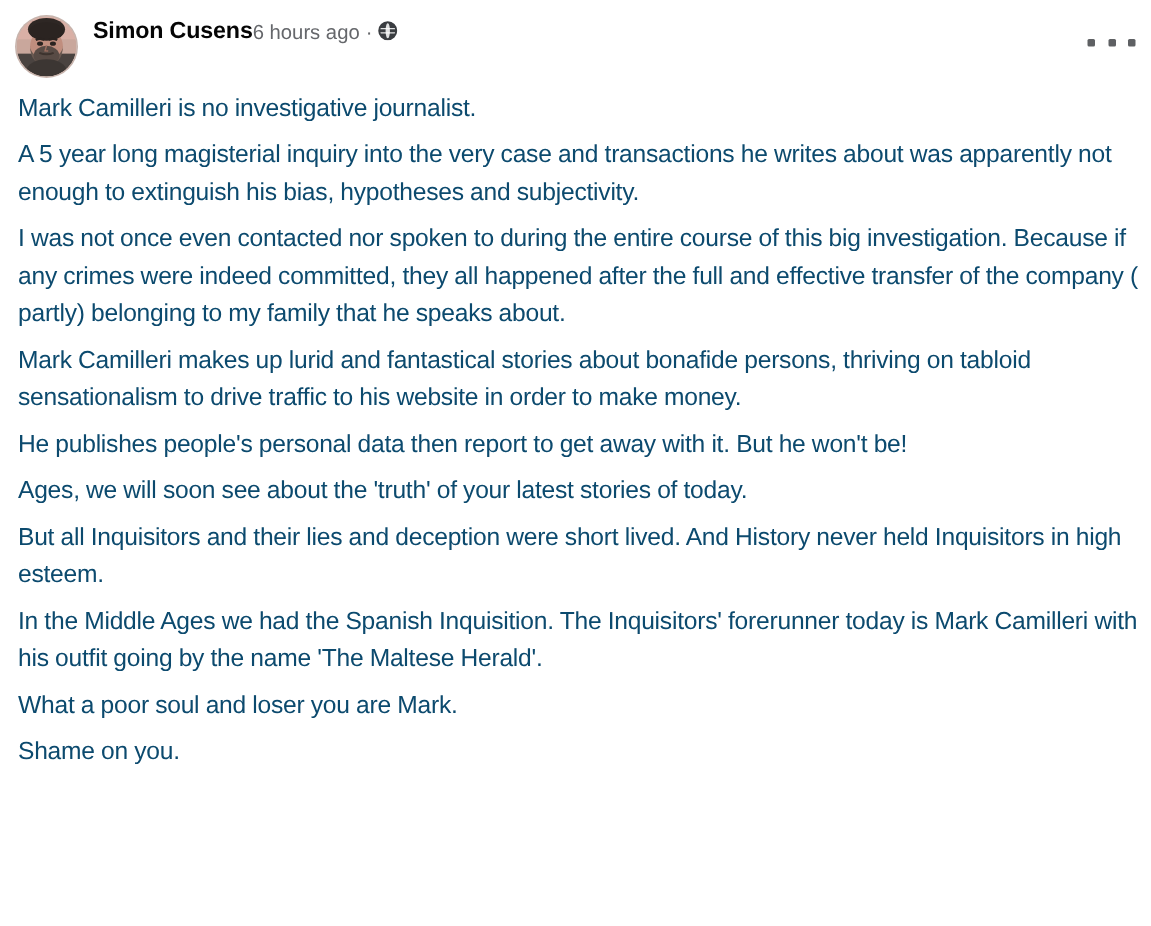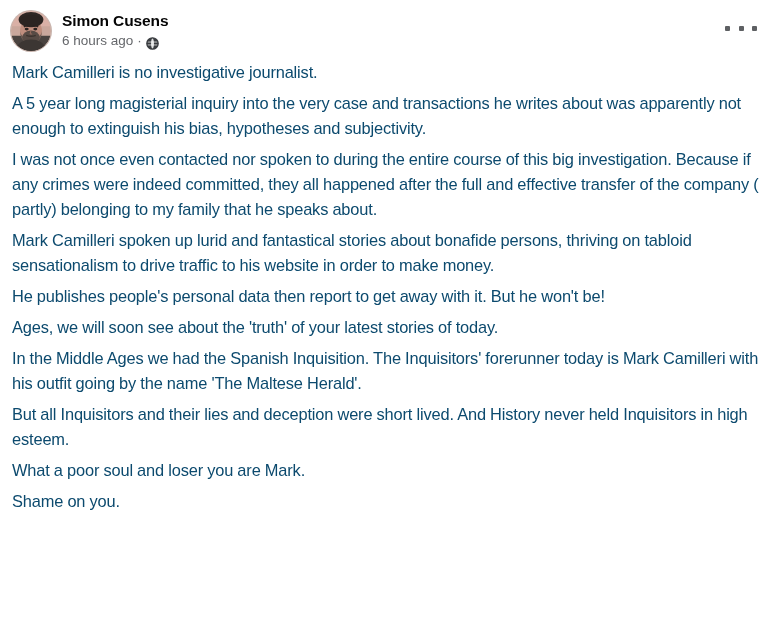--- a/index.html
+++ b/index.html
@@ -43,37 +43,37 @@
     position: relative;
     background: #d8c3bb;
     border: 1px solid rgba(0,0,0,0.08);
     box-sizing: border-box;
   }
   .avatar svg { display: block; width: 100%; height: 100%; }
 
   .header-text {
     margin-left: 10px;
     display: flex;
-    flex-direction: column;
+    flex-direction: row;
     justify-content: flex-start;
     padding-top: 1px;
   }
 
   .author-name {
     font-size: 15.5px;
     font-weight: bold;
     color: #050505;
     line-height: 19px;
     letter-spacing: -0.1px;
     white-space: nowrap;
   }
 
   .meta-row {
     display: flex;
-    align-items: flex-end;
+    align-items: flex-start;
     margin-top: 2px;
     font-size: 13.5px;
     color: #65676b;
     line-height: 17px;
   }
   .meta-time { white-space: nowrap; }
   .meta-dot {
     margin: 0 4px;
     color: #65676b;
     font-size: 13.5px;
@@ -176,22 +176,22 @@
       <span></span>
       <span></span>
       <span></span>
     </div>
   </div>
 
   <div class="post-body">
     <p>Mark Camilleri is no investigative journalist.</p>
     <p>A 5 year long magisterial inquiry into the very case and transactions he writes about was apparently not enough to extinguish his bias, hypotheses and subjectivity.</p>
     <p>I was not once even contacted nor spoken to during the entire course of this big investigation. Because if any crimes were indeed committed, they all happened after the full and effective transfer of the company ( partly) belonging to my family that he speaks about.</p>
-    <p>Mark Camilleri spoken up lurid and fantastical stories about bonafide persons, thriving on tabloid sensationalism to drive traffic to his website in order to make money.</p>
+    <p>Mark Camilleri makes up lurid and fantastical stories about bonafide persons, thriving on tabloid sensationalism to drive traffic to his website in order to make money.</p>
     <p>He publishes people's personal data then report to get away with it. But he won't be!</p>
     <p>Ages, we will soon see about the 'truth' of your latest stories of today.</p>
+    <p>But all Inquisitors and their lies and deception were short lived. And History never held Inquisitors in high esteem.</p>
     <p>In the Middle Ages we had the Spanish Inquisition. The Inquisitors' forerunner today is Mark Camilleri with his outfit going by the name 'The Maltese Herald'.</p>
-    <p>But all Inquisitors and their lies and deception were short lived. And History never held Inquisitors in high esteem.</p>
     <p>What a poor soul and loser you are Mark.</p>
     <p>Shame on you.</p>
   </div>
 
 </div>
 
 </body></html>

